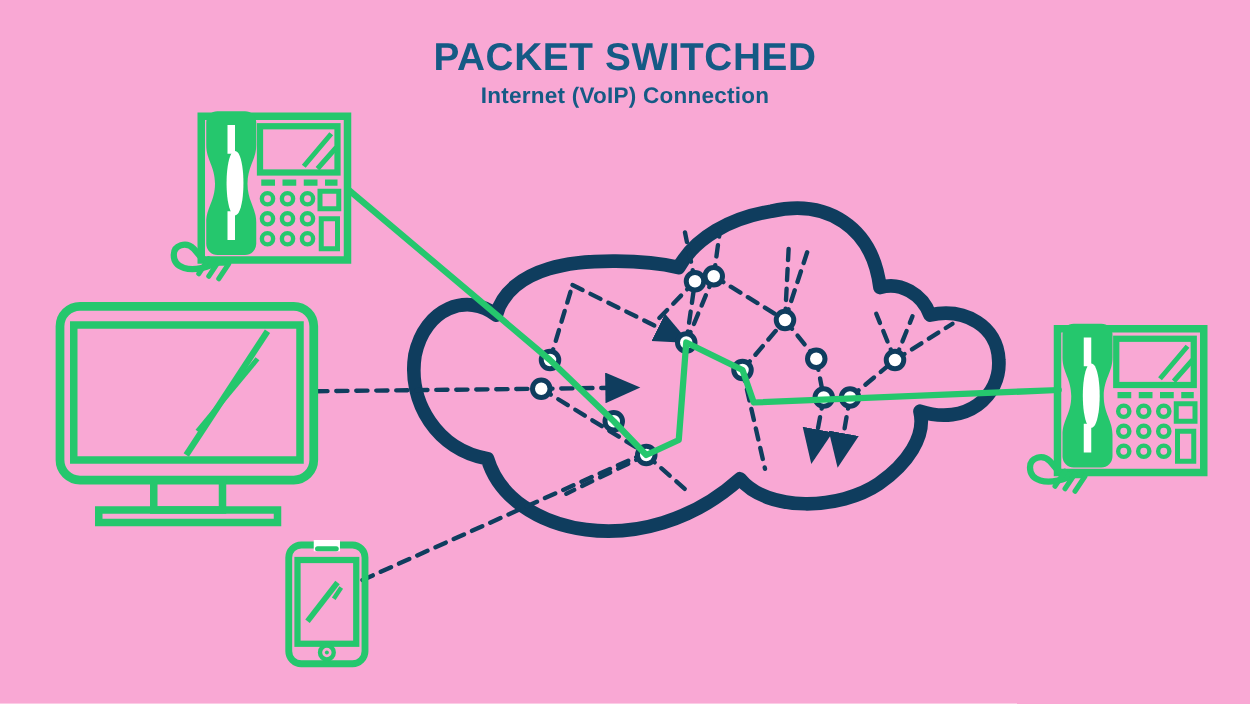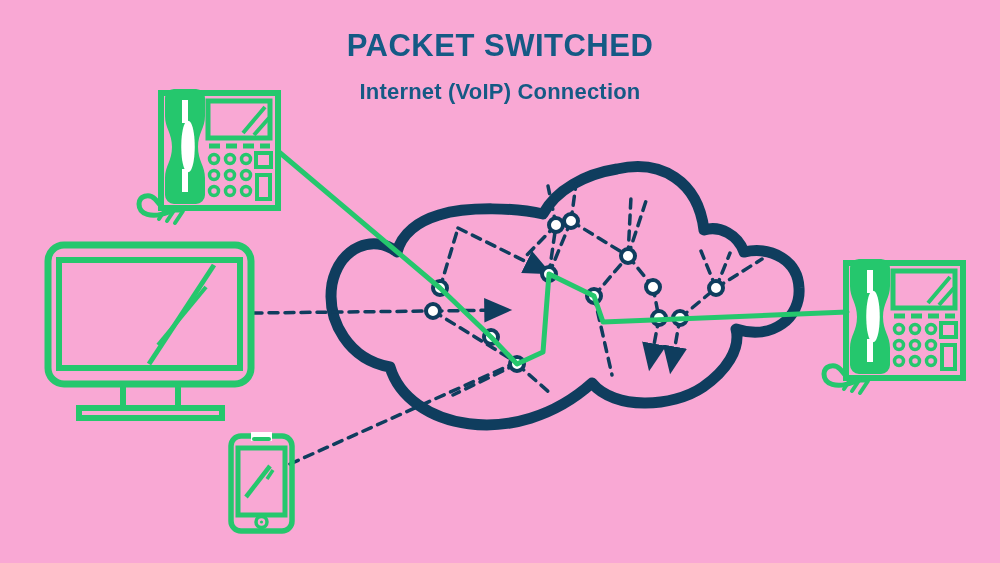--- a/index.html
+++ b/index.html
@@ -12,21 +12,21 @@
   .stage{
     position:relative;width:1000px;height:563px;background:#f9a8d4;
     overflow:hidden;font-family:"Liberation Sans", sans-serif;
   }
   .titles{position:absolute;top:0;left:0;width:100%;text-align:center;}
   .title-main{
     margin-top:30px;font-size:31px;font-weight:bold;letter-spacing:0.5px;
     color:var(--blue);line-height:1.05;
   }
   .title-sub{
-    font-size:22px;font-weight:bold;color:var(--blue);margin-top:16px;letter-spacing:0.2px;
+    font-size:18px;font-weight:bold;color:var(--blue);margin-top:3px;letter-spacing:0.2px;
   }
   svg{position:absolute;top:0;left:0;}
   .cloud{fill:none;stroke:var(--navy);stroke-width:11;stroke-linejoin:round;}
   .dash{stroke:var(--navy);stroke-width:3.5;fill:none;stroke-dasharray:9 7;stroke-linecap:round;}
   .gline{stroke:var(--green);stroke-width:5;fill:none;stroke-linejoin:round;stroke-linecap:round;}
   .node{fill:var(--white);stroke:var(--navy);stroke-width:4;}
   .gs{stroke:var(--green);fill:none;}
   .gf{fill:var(--green);stroke:none;}
   .wf{fill:var(--white);stroke:none;}
 </style>

